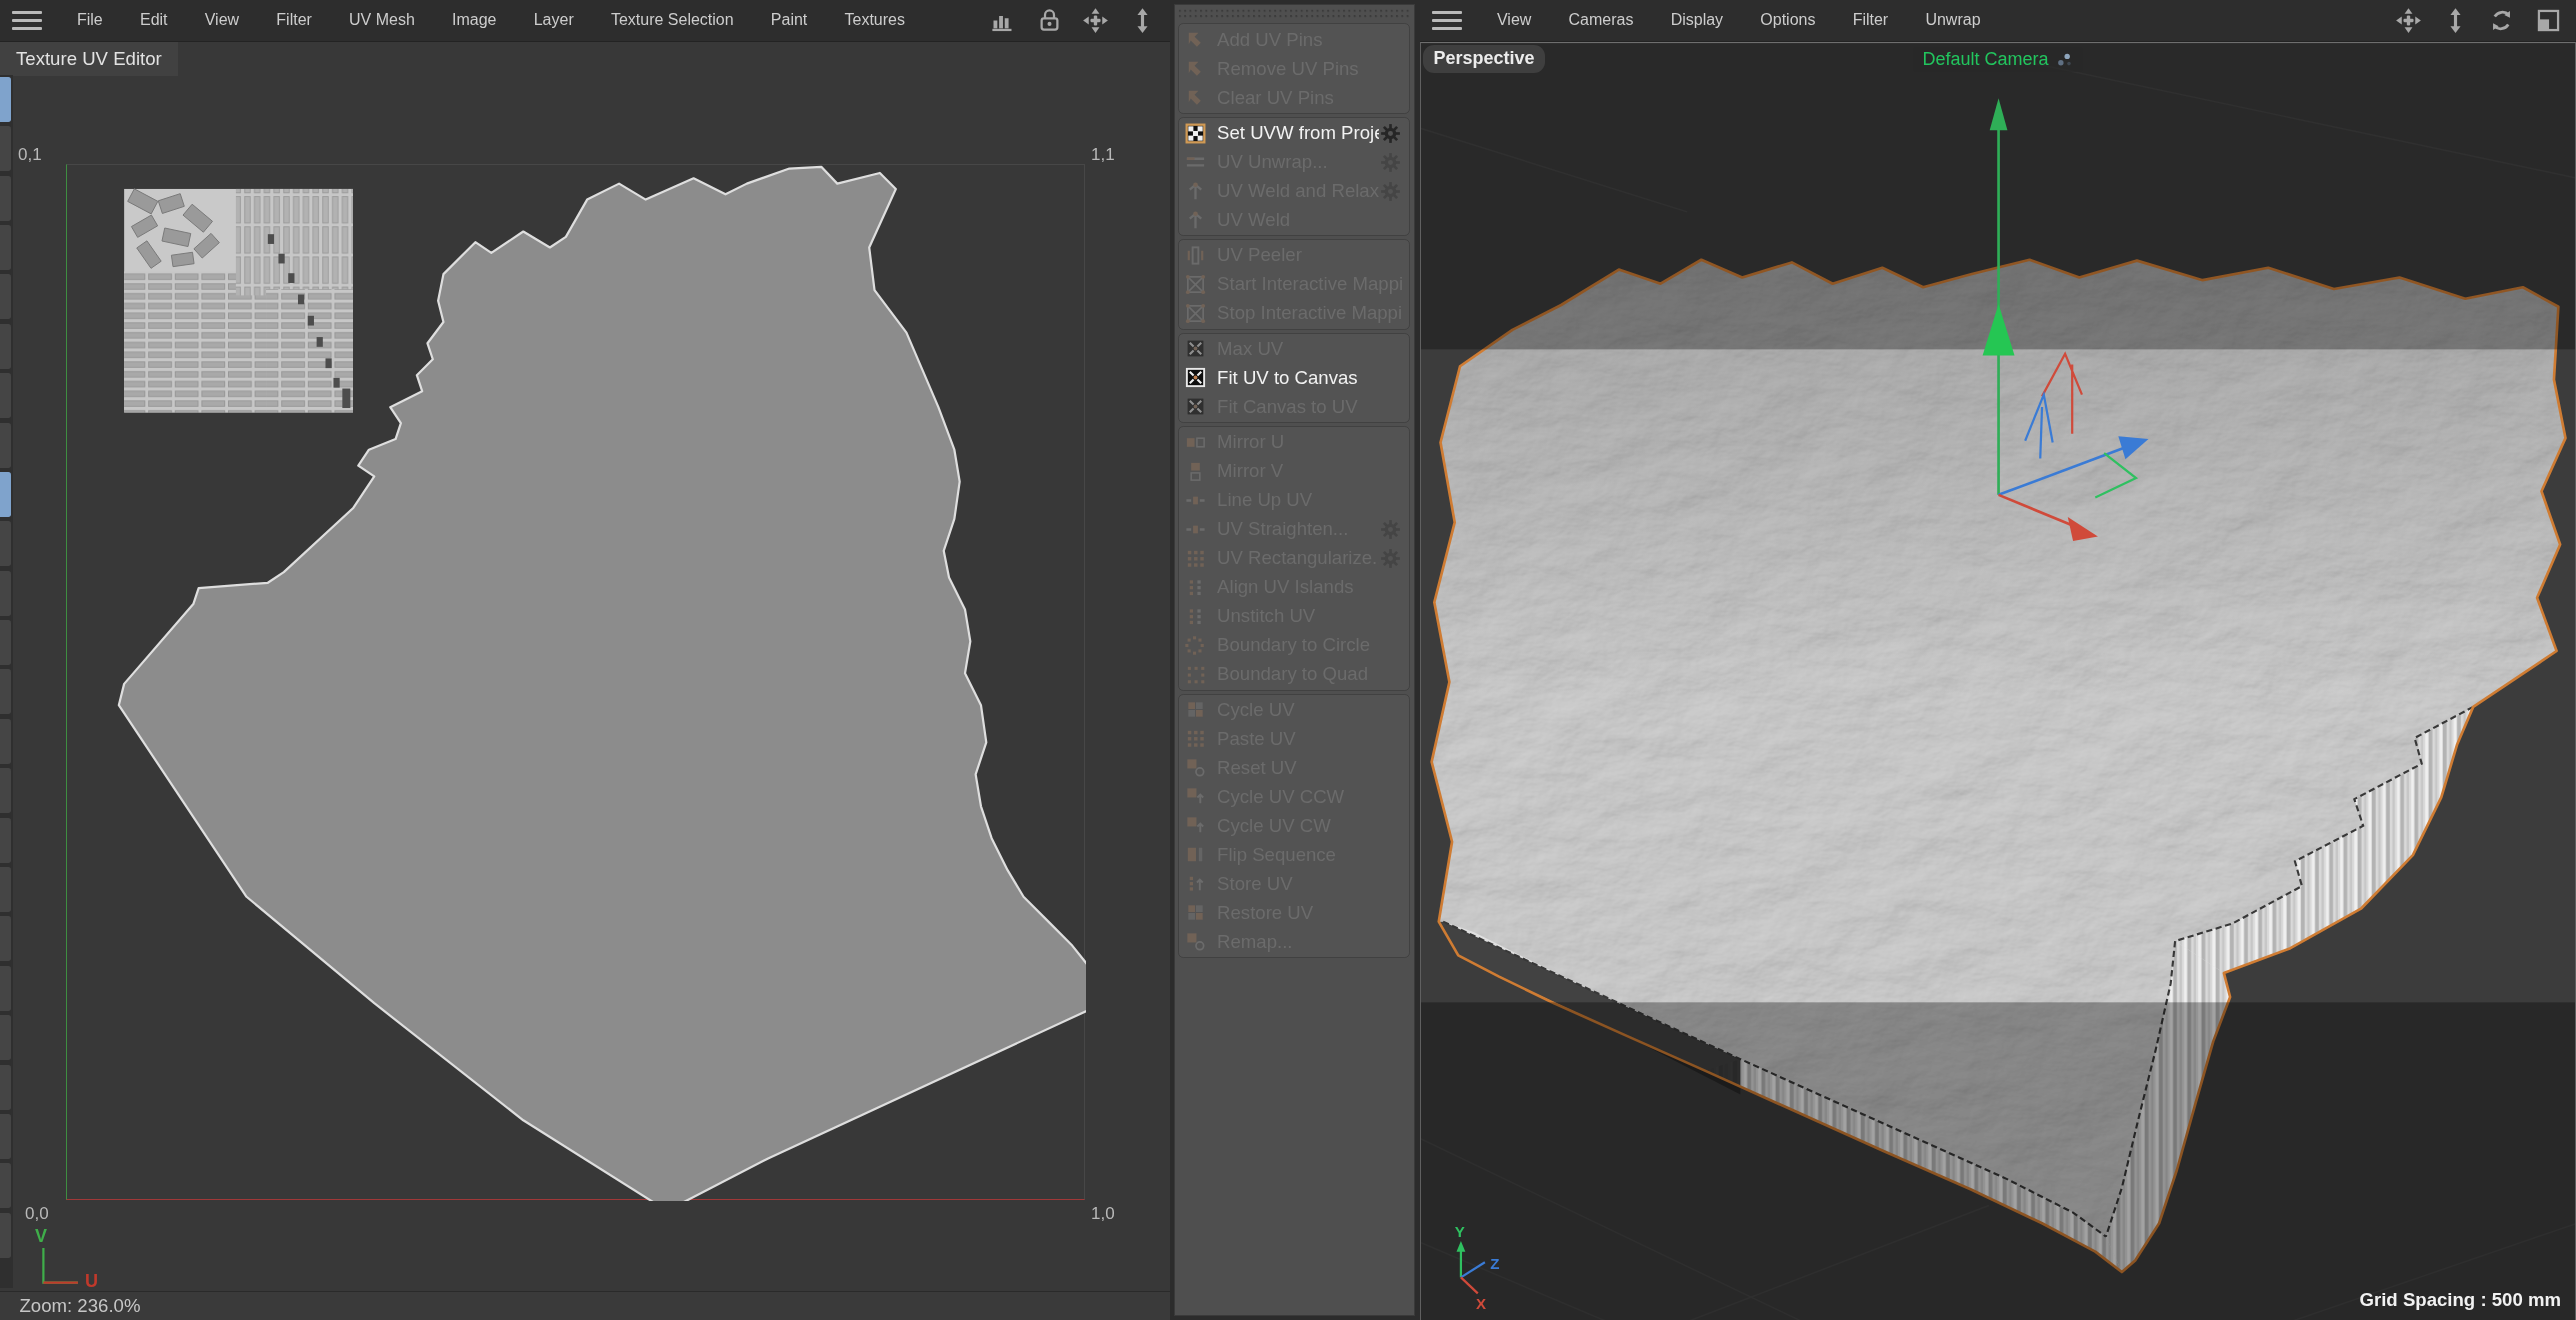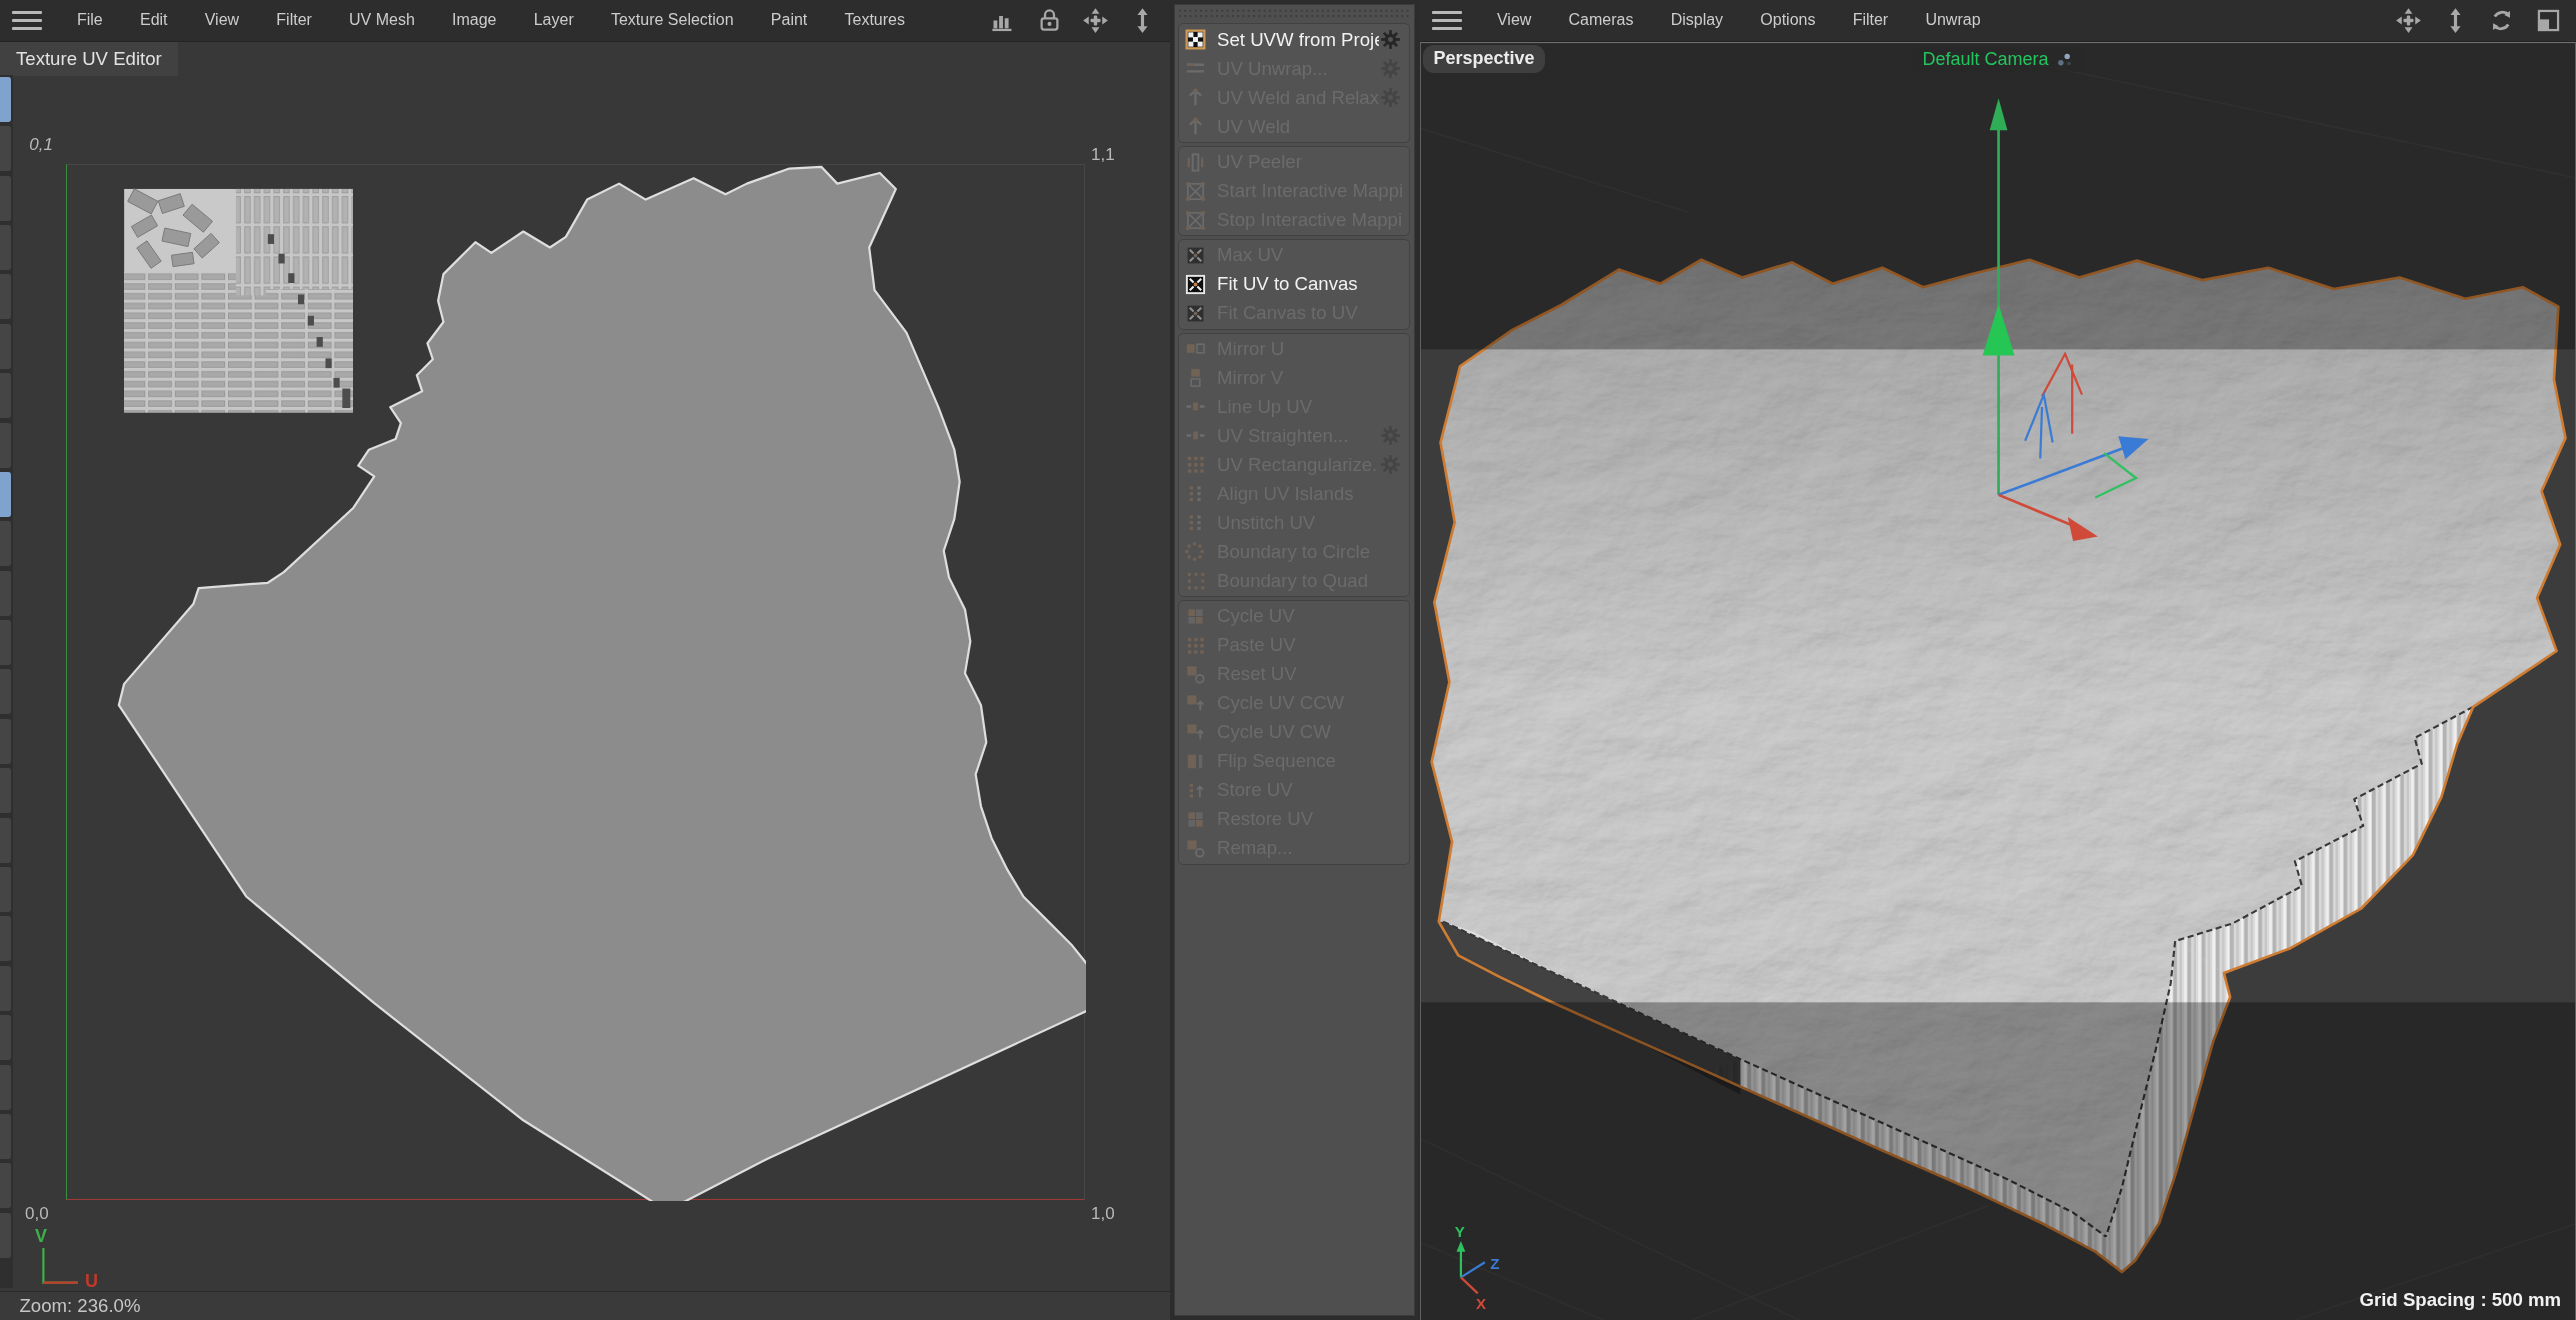--- a/index.html
+++ b/index.html
@@ -187,39 +187,65 @@
         <polygon fill="#8c8c8c" stroke="#dedede" stroke-width="2.5" stroke-linejoin="round" points="
           424,123 460,87 478,99 514,75 544,93 562,81 586,39 622,21 652,39 706,15 742,33 766,21 814,4 850,2 868,21 916,9 934,27
           904,93 910,141 946,189 964,231 982,273 1000,321 1006,357 1000,399 988,435 994,465 1012,501 1018,537 1012,573 1030,609
           1036,651 1024,687 1030,723 1042,759 1060,795 1078,825 1108,855 1132,879 1156,909 1168,945
           790,1120 676,1179 514,1077 346,945 202,825 58,609
           64,585 142,495 148,477 226,471 244,459
           322,387 334,369 346,351 328,339 340,321 370,309 376,291 364,273 400,255 394,237 412,219 406,201 424,177 418,153"></polygon>
       </svg>
     </div>
 
-    <div class="corner" style="left:18px;top:135px;width:35px;text-align:right;font-style:italic;">0,1</div>
+    <div class="corner" style="left:18px;top:145px;width:35px;">0,1</div>
     <div class="corner" style="left:1091px;top:145px;">1,1</div>
     <div class="corner" style="left:25px;top:1204px;">0,0</div>
     <div class="corner" style="left:1091px;top:1204px;">1,0</div>
 
     <div id="axisV" style="top:1226px;left:35px;">V</div>
     <svg id="axis-lines" style="left:0;top:0;position:absolute;pointer-events:none;" width="124" height="1320" viewBox="0 0 140 1488">
       <path d="M49,1408 V1447 H88" fill="none" stroke="#3fae4a" stroke-width="2.5"></path>
       <path d="M49,1447 H88" fill="none" stroke="#c0392b" stroke-width="2.5"></path>
     </svg>
     <div id="axisU" style="top:1271px;left:85px;">U</div>
 
     <div id="status-left">Zoom: 236.0%</div>
   </div>
 
   <div id="mid-pane">
     <div id="cmd-panel">
       <div id="grip"></div>
       <div id="cmd-groups">
+          <div class="cmd-group">
+            <div class="cmd-item disabled">
+              <span class="icon">
+                <svg width="23" height="23" viewBox="0 0 24 24">
+                  <path d="M5,5 L15,5 L11,9 L17.5,15.5 L13.5,19.5 L7,13 L5,17 Z" fill="#c08050"></path>
+                </svg>
+              </span>
+              <span class="label">Add UV Pins</span>
+            </div>
+            <div class="cmd-item disabled">
+              <span class="icon">
+                <svg width="23" height="23" viewBox="0 0 24 24">
+                  <path d="M5,5 L15,5 L11,9 L17.5,15.5 L13.5,19.5 L7,13 L5,17 Z" fill="#c08050"></path>
+                </svg>
+              </span>
+              <span class="label">Remove UV Pins</span>
+            </div>
+            <div class="cmd-item disabled">
+              <span class="icon">
+                <svg width="23" height="23" viewBox="0 0 24 24">
+                  <path d="M5,5 L15,5 L11,9 L17.5,15.5 L13.5,19.5 L7,13 L5,17 Z" fill="#c08050"></path>
+                </svg>
+              </span>
+              <span class="label">Clear UV Pins</span>
+            </div>
+          </div>
           <div class="cmd-group">
             <div class="cmd-item enabled">
               <span class="icon">
                 <svg width="23" height="23" viewBox="0 0 24 24">
                   <rect x="2.8" y="2.8" width="18.4" height="18.4" fill="#0e0e0e" stroke="#d09a55" stroke-width="2.4"></rect>
                   <rect x="4.5" y="4.5" width="5.3" height="5.3" fill="#f0f0f0"></rect>
                   <rect x="14.2" y="4.5" width="5.3" height="5.3" fill="#f0f0f0"></rect>
                   <rect x="9.35" y="9.35" width="5.3" height="5.3" fill="#f0f0f0"></rect>
                   <rect x="4.5" y="14.2" width="5.3" height="5.3" fill="#f0f0f0"></rect>
                   <rect x="14.2" y="14.2" width="5.3" height="5.3" fill="#f0f0f0"></rect>

